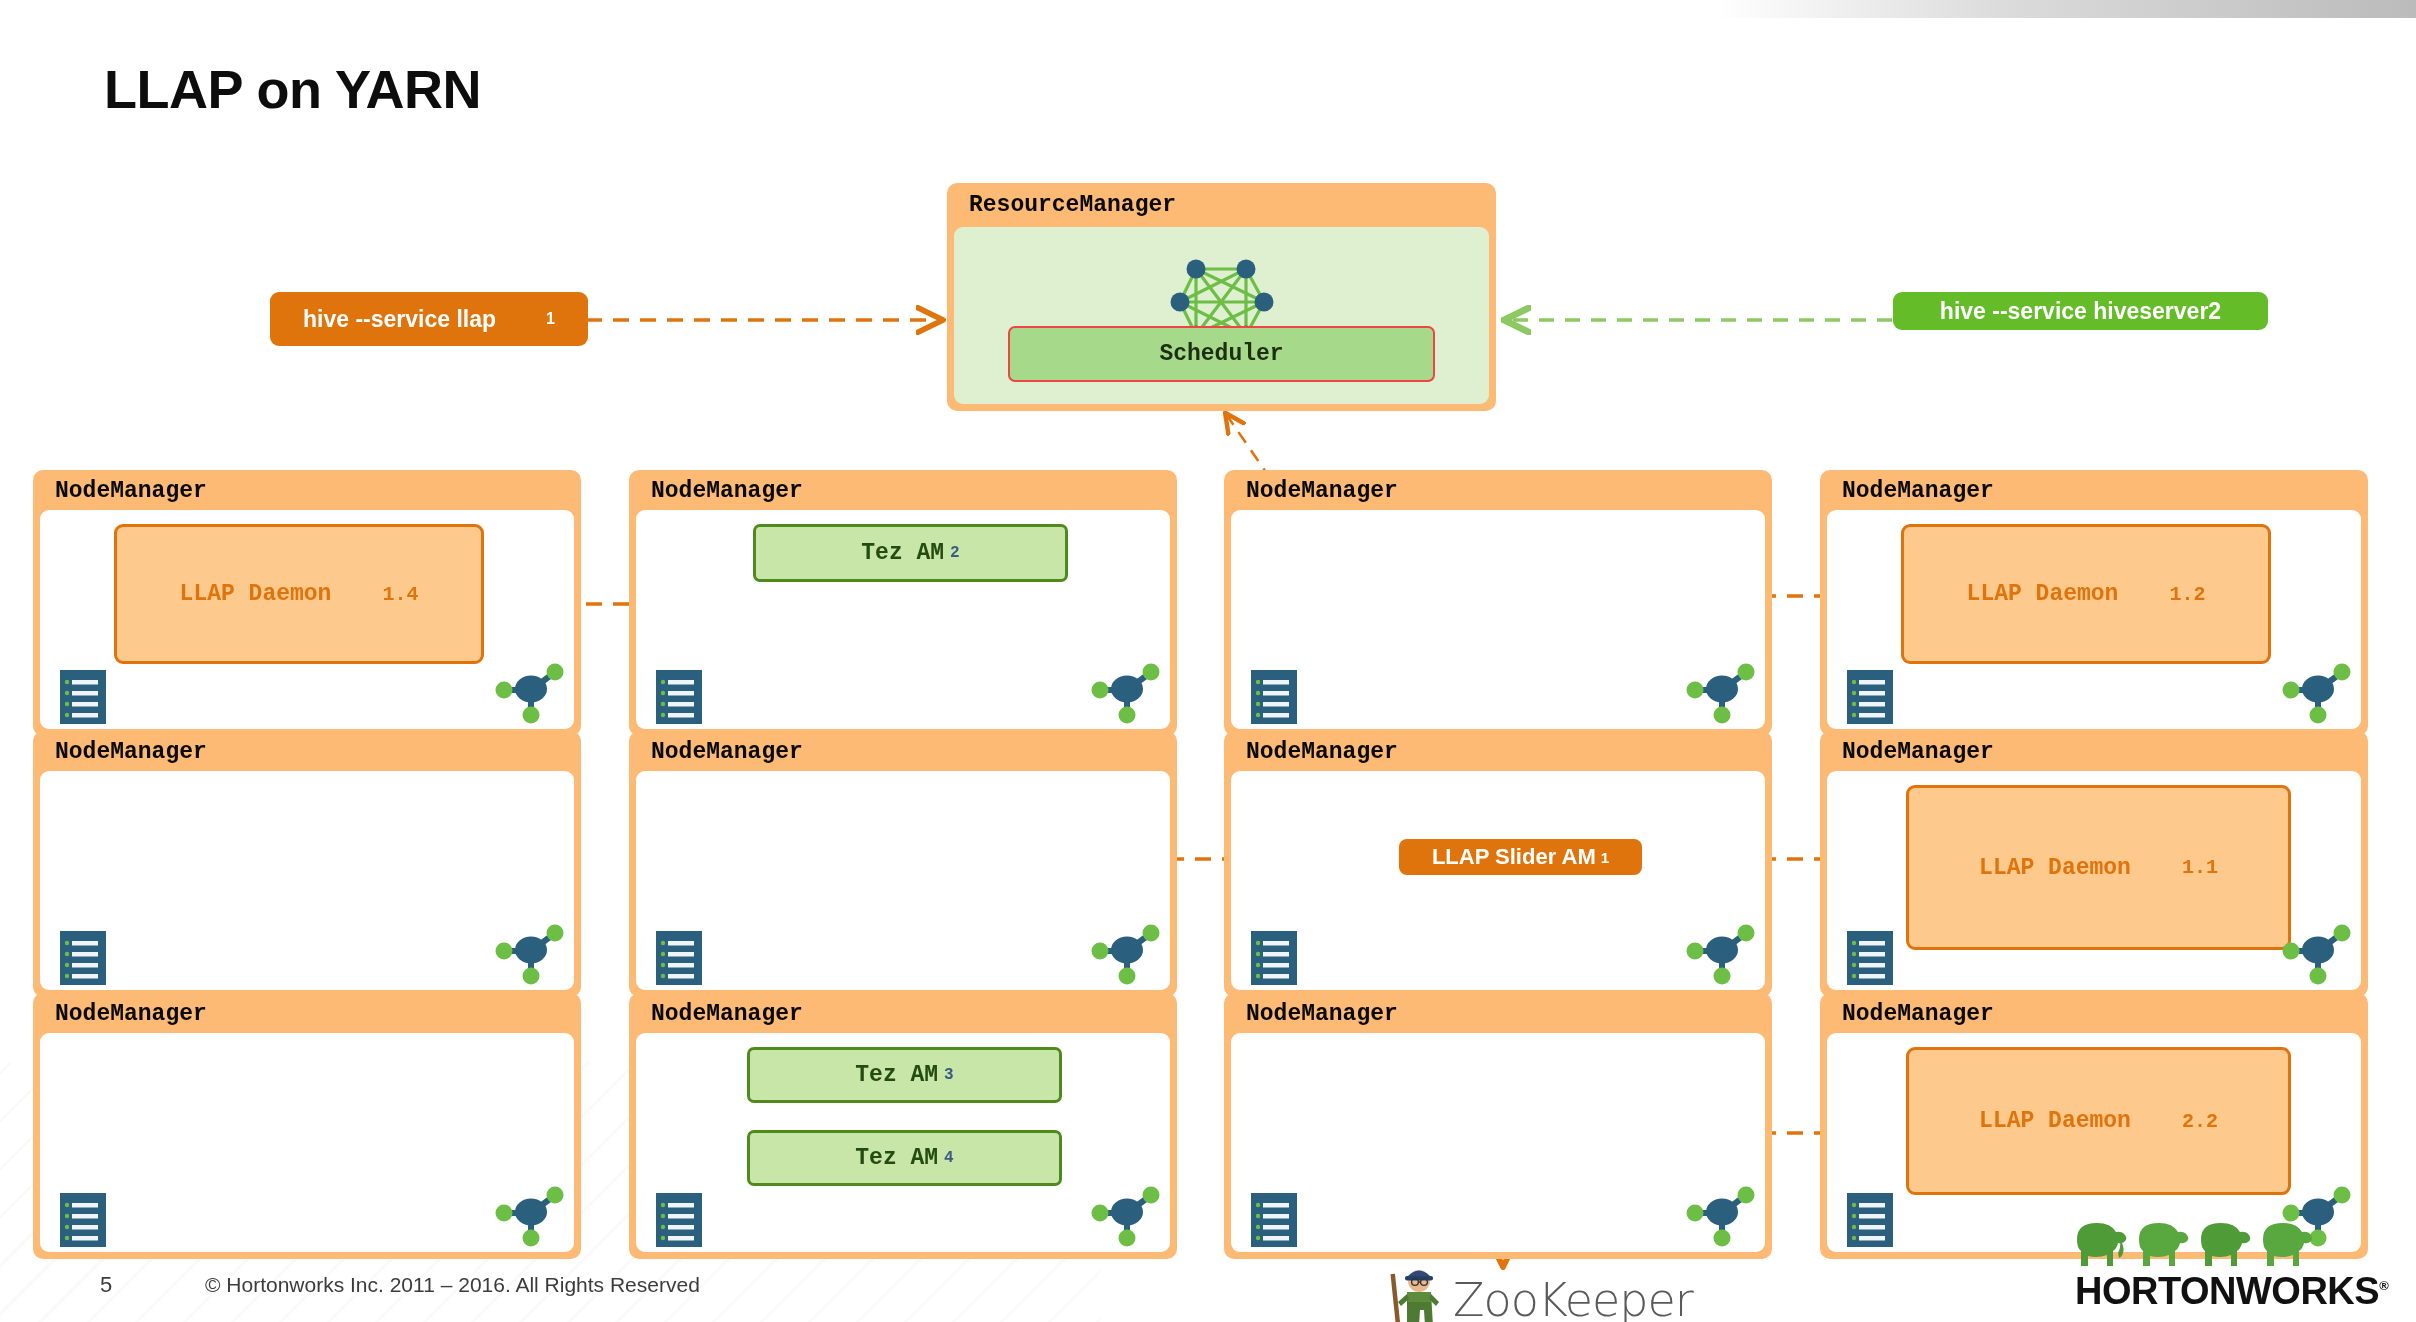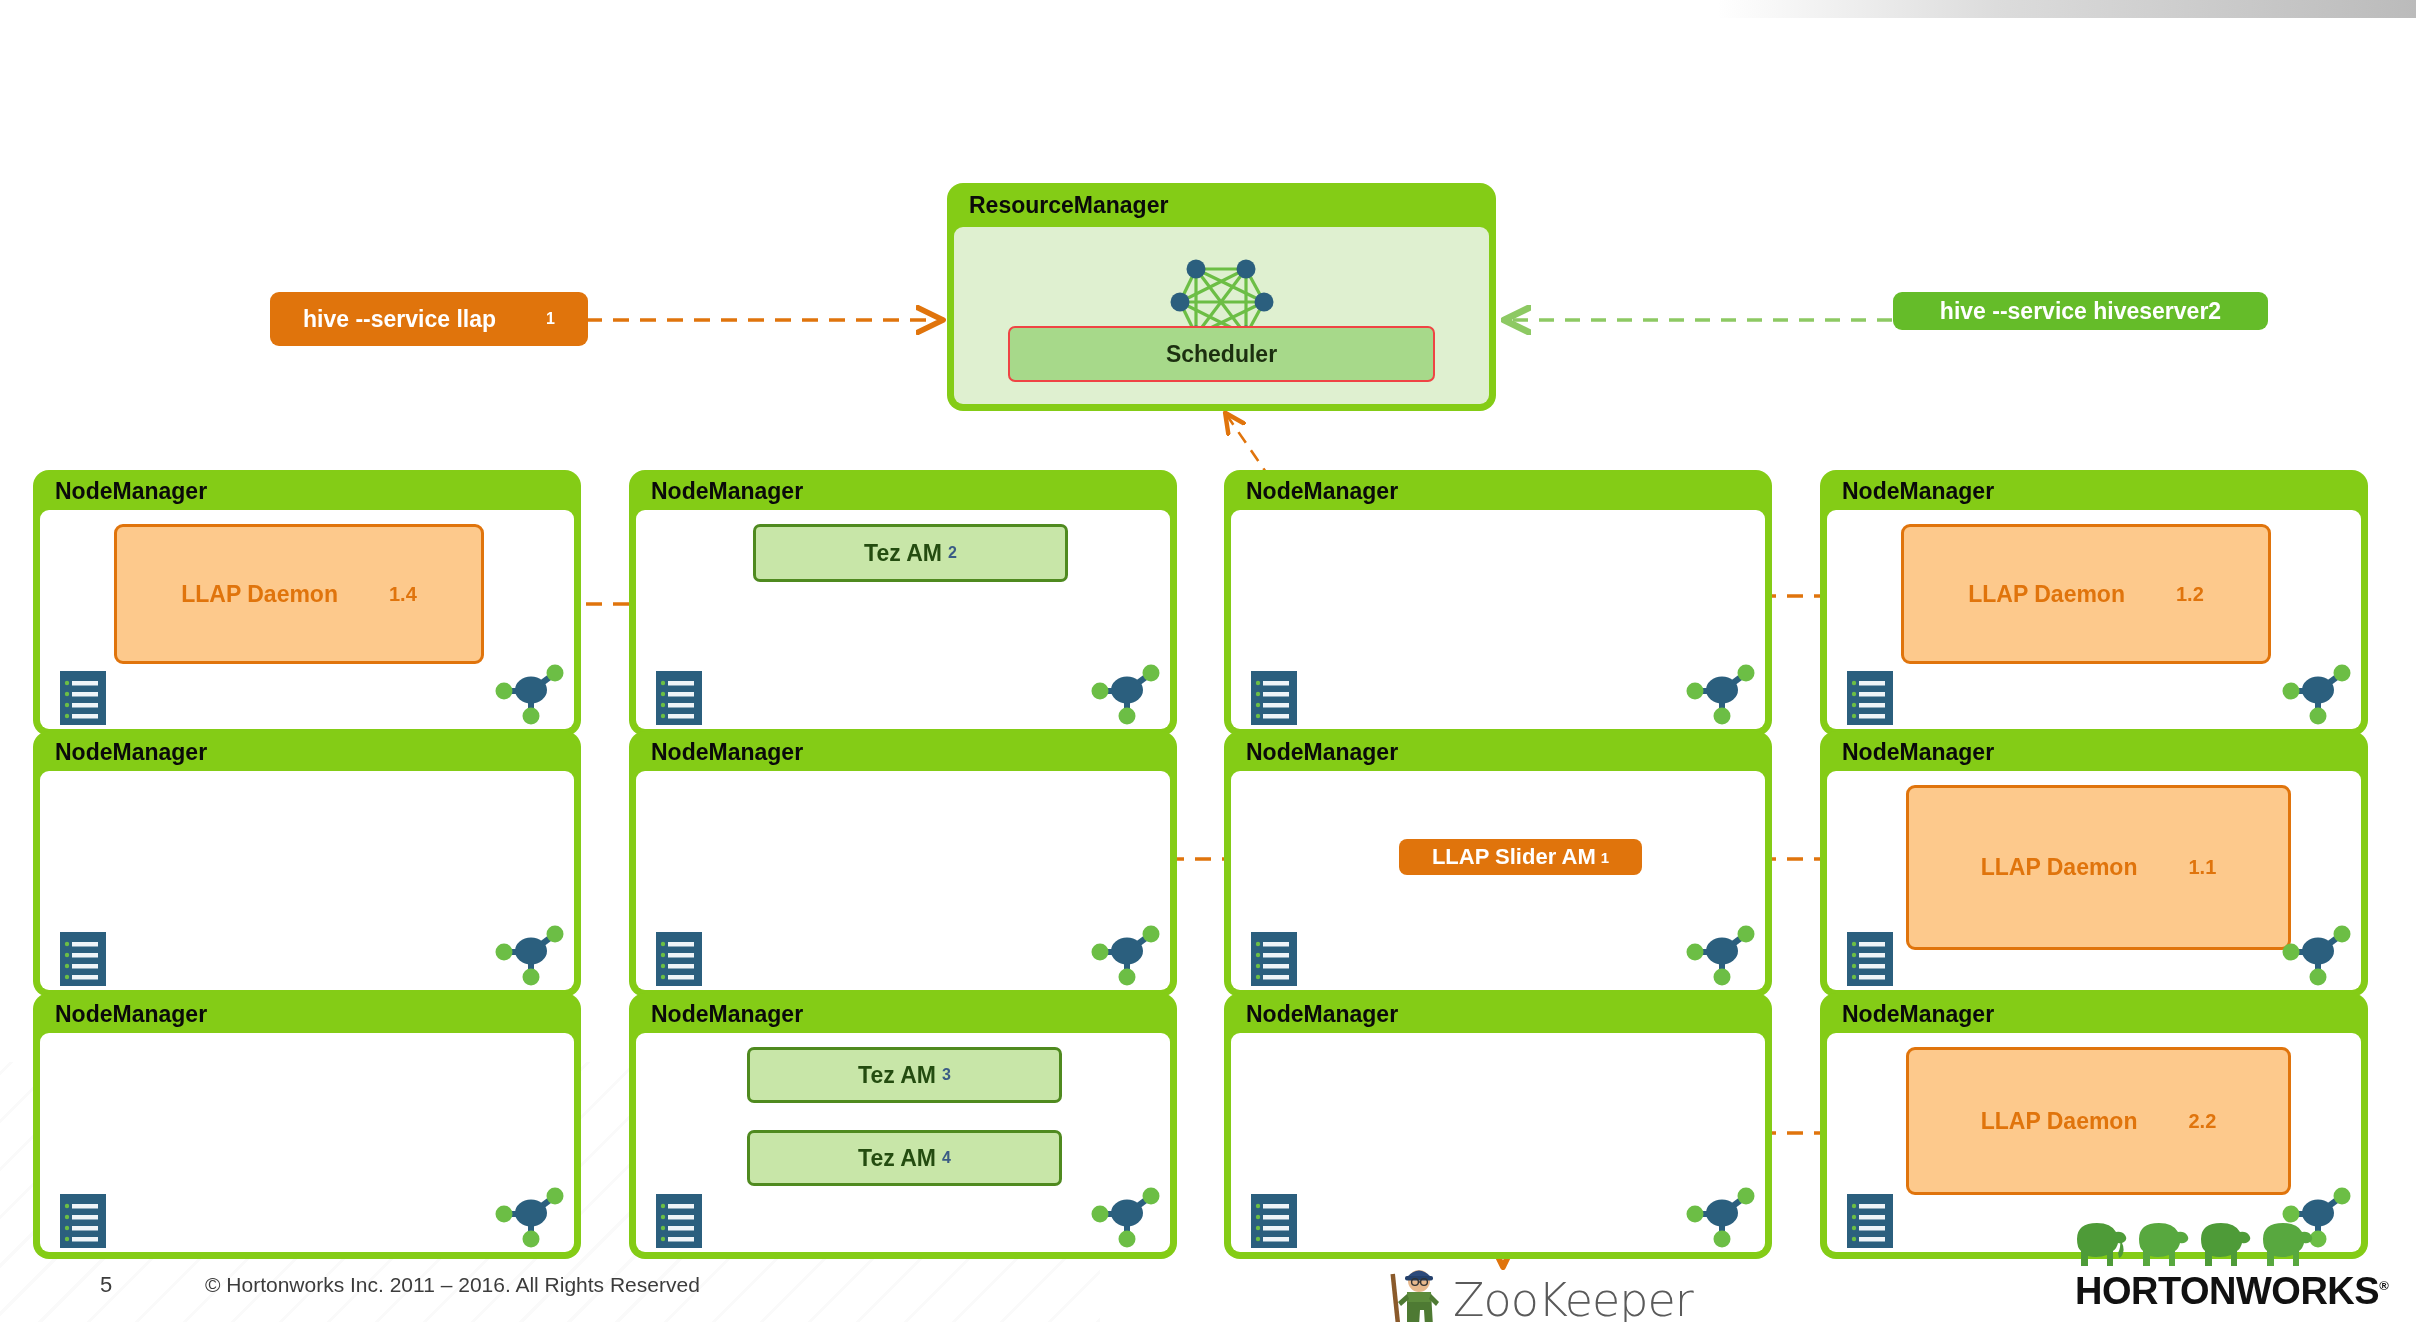--- a/index.html
+++ b/index.html
@@ -28,23 +28,24 @@
   .title{
     position:absolute;left:104px;top:58px;
     font-size:54px;font-weight:bold;color:#0d0d0d;
     letter-spacing:-0.5px;
     font-family:"Liberation Sans", sans-serif;
   }
 
   
   .panel{
     position:absolute;
-    background:#84cc16;
-    border-radius:16px;
+    background:#fdba74;
+    border-radius:10px;
     box-sizing:border-box;
+    font-family:Liberation Mono, monospace;
   }
   .panel-title{
     position:absolute;left:22px;top:9px;
     font-size:23px;font-weight:bold;color:#0a0a0a;
     white-space:nowrap;
   }
   .panel-body{
     position:absolute;left:7px;right:7px;bottom:7px;
     background:#ffffff;
     border-radius:9px;
@@ -130,20 +131,21 @@
   .hw-reg{font-size:13px;vertical-align:super;}
 </style>
 </head>
 <body>
 
 <div class="slide">
 
   <div class="watermark"></div>
   <div class="corner-gray"></div>
 
+  <div class="title">LLAP on YARN</div>
 
   <svg id="connectors" viewBox="0 0 2416 1322">
     <defs>
       <marker id="arrOrange" markerWidth="9" markerHeight="9" refX="7.4" refY="4.5" orient="auto">
         <path d="M0.6,0.9 L8,4.5 L0.6,8.1" fill="none" stroke="#e0740c" stroke-width="1.7" stroke-linecap="round" stroke-linejoin="round"></path>
       </marker>
       <marker id="arrOrangeBack" markerWidth="9" markerHeight="9" refX="1.6" refY="4.5" orient="auto">
         <path d="M8.4,0.9 L1,4.5 L8.4,8.1" fill="none" stroke="#e0740c" stroke-width="1.7" stroke-linecap="round" stroke-linejoin="round"></path>
       </marker>
       <marker id="arrGreen" markerWidth="9" markerHeight="9" refX="7.4" refY="4.5" orient="auto">

